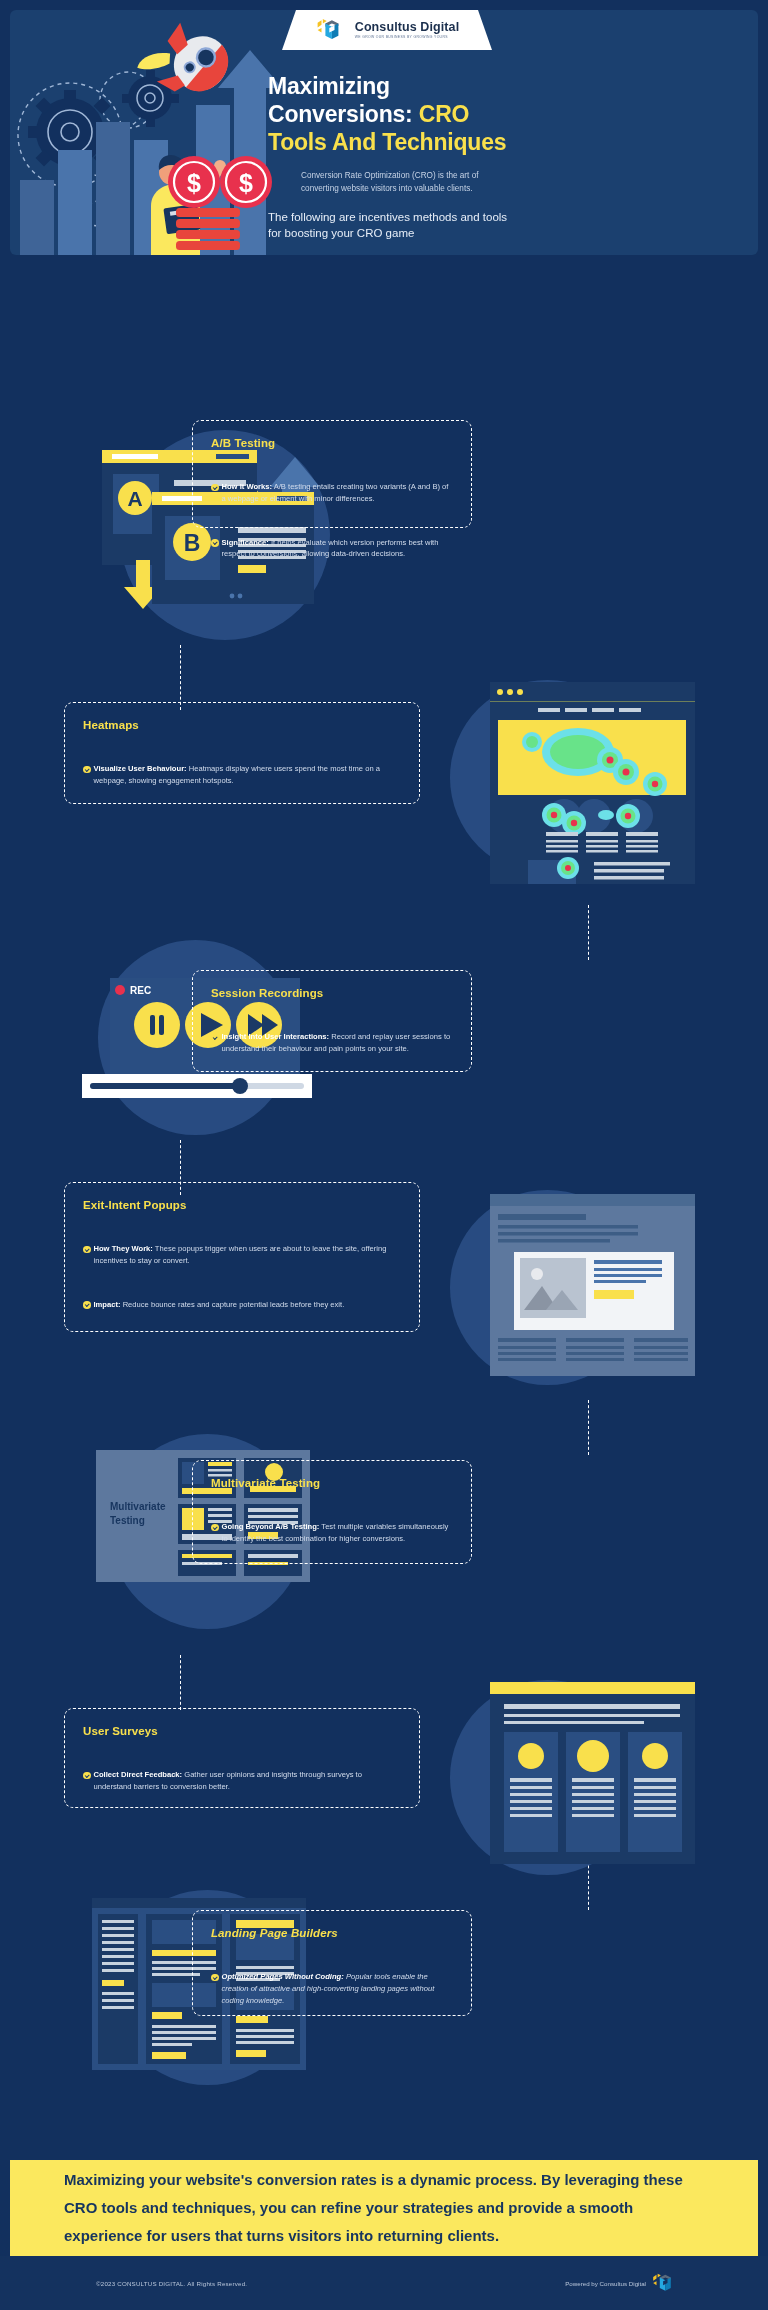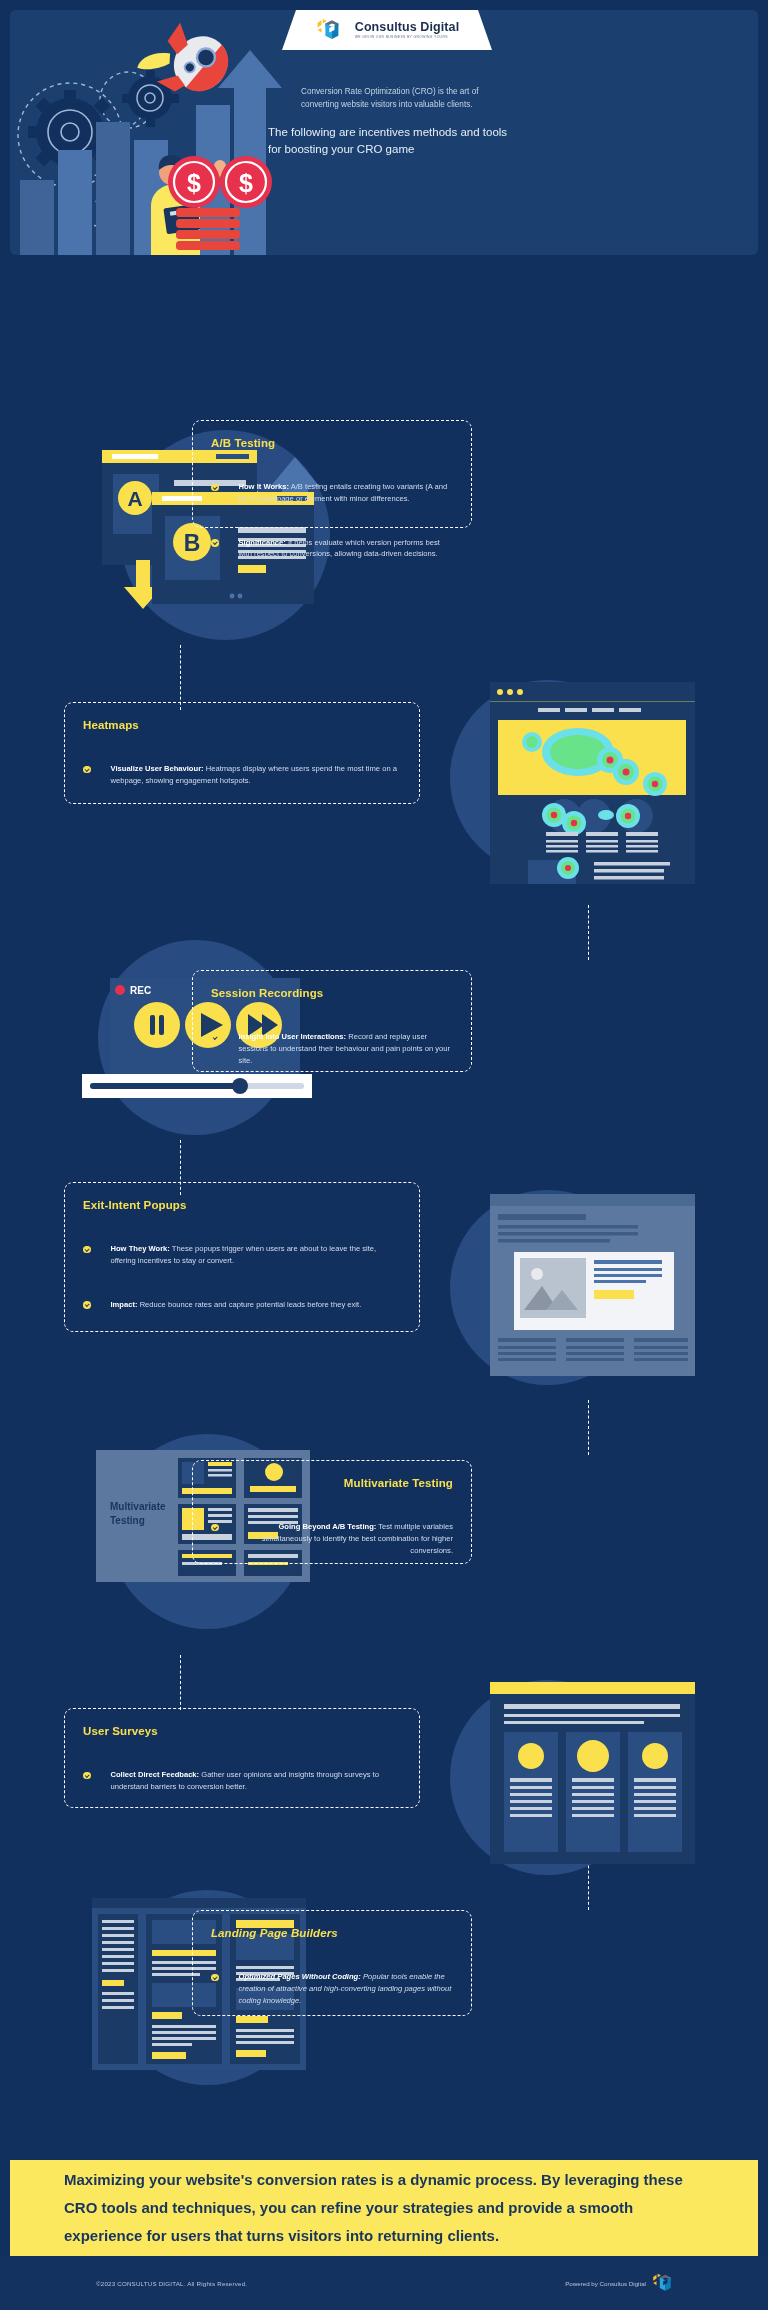--- a/index.html
+++ b/index.html
@@ -61,21 +61,21 @@
     position: absolute;
     border: 1.6px dashed #ffffff;
     border-radius: 9px;
     background: transparent;
   }
   .card-inner { padding: 16px 18px 14px 18px; }
   .card-title {
     color: #f9e04c; font-size: 11.5px; font-weight: bold;
     margin-bottom: 7px; letter-spacing: .1px;
   }
-  .bullet { display: flex; gap: 20px; margin-bottom: 9px; margin-top: 32px; }
+  .bullet { display: flex; gap: 3px; margin-bottom: 9px; margin-top: 32px; }
   .bullet:last-child { margin-bottom: 0; }
   .tick {
     flex: none; width: 7.5px; height: 7.5px; border-radius: 50%;
     background: #f9e04c; margin-top: 2.5px; position: relative;
   }
   .tick::after {
     content: ""; position: absolute;
     left: 1.7px; top: 2.2px; width: 3.2px; height: 1.6px;
     border-left: 1.1px solid #1b3a66; border-bottom: 1.1px solid #1b3a66;
     transform: rotate(-45deg);
@@ -193,20 +193,26 @@
         <circle cx="184" cy="172" r="26" fill="#e8314d"></circle>
         <circle cx="184" cy="172" r="20" fill="none" stroke="#ffffff" stroke-width="2.2"></circle>
         <text x="184" y="182" font-size="25" font-weight="bold" fill="#ffffff" text-anchor="middle" font-family="Liberation Sans, sans-serif">$</text>
         <circle cx="236" cy="172" r="26" fill="#e8314d"></circle>
         <circle cx="236" cy="172" r="20" fill="none" stroke="#ffffff" stroke-width="2.2"></circle>
         <text x="236" y="182" font-size="25" font-weight="bold" fill="#ffffff" text-anchor="middle" font-family="Liberation Sans, sans-serif">$</text>
       </g>
     </svg>
 
     <div class="hero-copy">
+      <div class="hero-title">
+        <span>Maximizing</span><br>
+        <span>Conversions:</span>
+        <span class="hl">CRO</span><br>
+        <span class="hl">Tools And Techniques</span>
+      </div>
       <div class="hero-sub1">Conversion Rate Optimization (CRO) is the art of converting website visitors into valuable clients.</div>
       <div class="hero-sub2">The following are incentives methods and tools for boosting your CRO game</div>
     </div>
 
     <div class="logo-tab">
       <svg class="logo-mark" viewBox="0 0 40 40">
         <path d="M4 9 L10 5 L10 12 L4 16 Z" fill="#f6c324"></path>
         <path d="M12 3 L18 6 L12 10 Z" fill="#f6c324"></path>
         <path d="M4 20 L10 17 L10 24 Z" fill="#f6c324"></path>
         <path d="M16 10 L26 5 L36 10 L36 14 L26 10 L16 15 Z" fill="#5b6b7d"></path>
@@ -467,21 +473,21 @@
       <rect x="152" y="65" width="50" height="3" fill="#c7d2de"></rect>
       <rect x="152" y="71" width="50" height="3" fill="#c7d2de"></rect>
       <rect x="152" y="82" width="30" height="7" fill="#f9e04c"></rect>
       <rect x="82" y="100" width="58" height="26" fill="#1b3a66"></rect>
       <rect x="86" y="104" width="50" height="4" fill="#f9e04c"></rect>
       <rect x="86" y="112" width="40" height="3" fill="#c7d2de"></rect>
       <rect x="148" y="100" width="58" height="26" fill="#1b3a66"></rect>
       <rect x="152" y="104" width="50" height="4" fill="#c7d2de"></rect>
       <rect x="152" y="112" width="40" height="3" fill="#f9e04c"></rect>
     </svg>
-    <div class="card" style="left:192px;top:40px;width:280px;height:104px;text-align:right;">
+    <div class="card" style="left:192px;top:40px;width:280px;height:104px;">
       <div class="card-inner">
         <div class="card-title">Multivariate Testing</div>
         <div class="bullet">
           <div class="tick"></div>
           <div class="btext"><b>Going Beyond A/B Testing:</b><span> Test multiple variables simultaneously to identify the best combination for higher conversions.</span></div>
         </div>
       </div>
     </div>
   </div>
 

